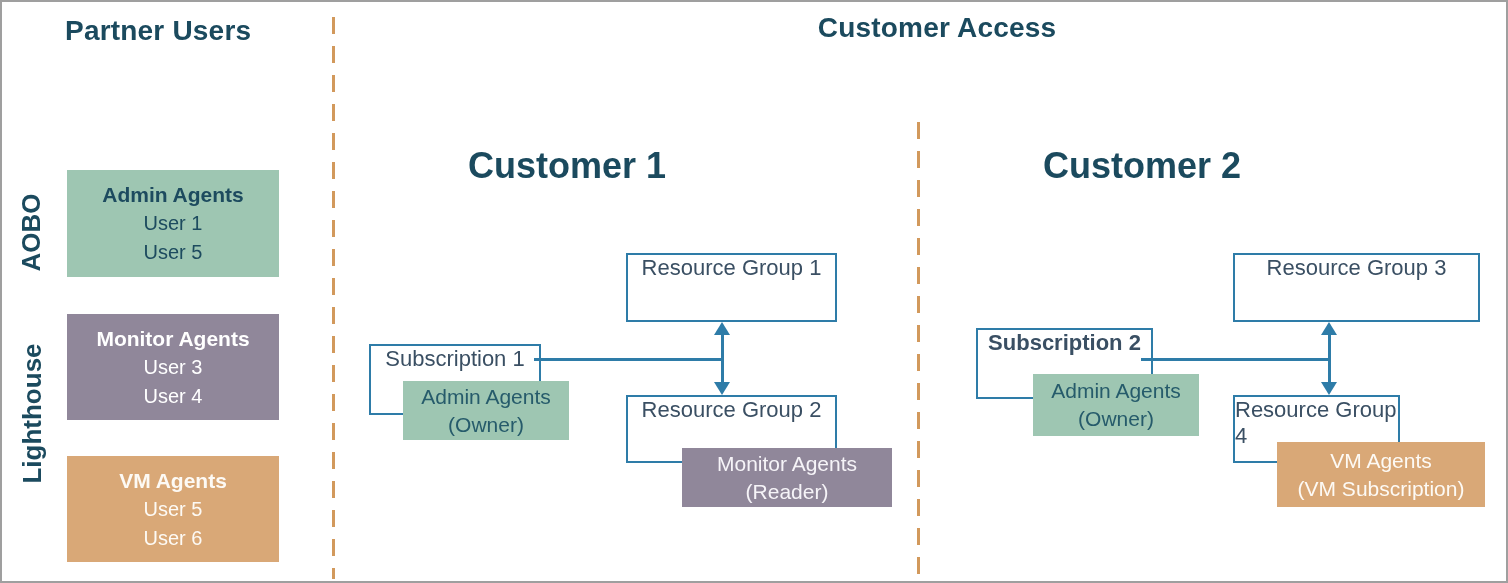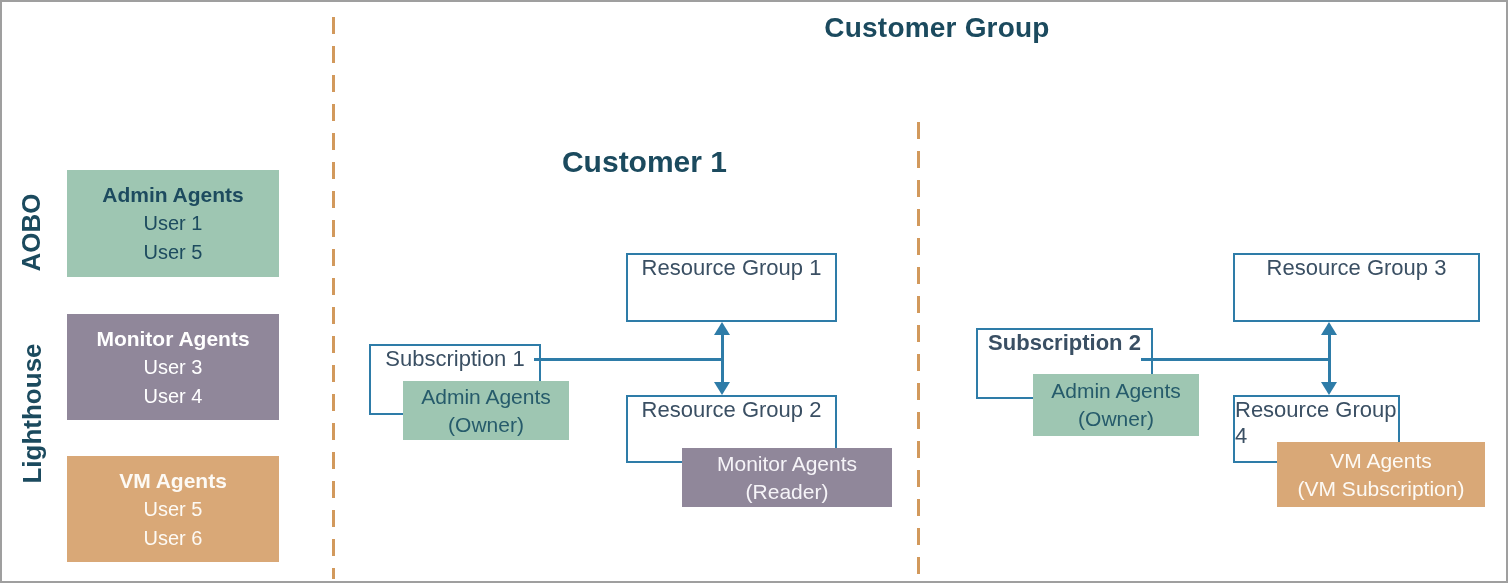--- a/index.html
+++ b/index.html
@@ -4,21 +4,21 @@
 <style>
   html,body{margin:0;padding:0;background:#ffffff;}
   body{font-family:"Liberation Sans",sans-serif;}
   .canvas{
     position:relative;width:1508px;height:583px;background:#ffffff;
     border:2px solid #9f9f9f;box-sizing:border-box;overflow:hidden;
   }
   
   .hdr{position:absolute;font-weight:700;font-size:28px;color:#1b4a5e;letter-spacing:.2px;}
   .hdr.center{text-align:center;}
-  .cust-hdr{position:absolute;font-weight:700;font-size:30px;color:#1b4a5e;text-align:right;width:320px;}
+  .cust-hdr{position:absolute;font-weight:700;font-size:36px;color:#1b4a5e;text-align:center;width:320px;}
   
   .vlabel{position:absolute;width:58px;display:flex;align-items:center;justify-content:center;}
   .vlabel span{transform:rotate(-90deg);white-space:nowrap;font-weight:700;font-size:26px;color:#1b4a5e;}
   
   .pbox{
     position:absolute;left:65px;width:212px;display:flex;flex-direction:column;
     align-items:center;justify-content:center;text-align:center;
     font-size:20px;line-height:29px;
   }
   .pbox .t{font-weight:700;font-size:21px;}
@@ -49,21 +49,22 @@
   .dash{
     position:absolute;width:3px;
     background:repeating-linear-gradient(to bottom,#d2995c 0 17px,transparent 17px 29px);
   }
 </style>
 </head>
 <body>
 
 <div class="canvas">
 
-  <div class="hdr center" style="left:700px;top:10px;width:470px;">Customer Group</div>
+  <div class="hdr" style="left:63px;top:13px;">Partner Users</div>
+  <div class="hdr center" style="left:700px;top:10px;width:470px;">Customer Access</div>
 
   <div class="vlabel" style="left:0px;top:180px;height:100px;">
     <span>AOBO</span>
   </div>
   <div class="vlabel" style="left:1px;top:346px;height:130px;">
     <span>Lighthouse</span>
   </div>
 
   <div class="dash" style="left:330px;top:15px;height:562px;"></div>
   <div class="dash" style="left:915px;top:120px;height:457px;"></div>
@@ -107,20 +108,21 @@
 
   <div class="badge green" style="left:401px;top:379px;width:166px;height:59px;">
     <div>Admin Agents</div>
     <div>(Owner)</div>
   </div>
   <div class="badge purple" style="left:680px;top:446px;width:210px;height:59px;">
     <div>Monitor Agents</div>
     <div>(Reader)</div>
   </div>
 
+  <div class="cust-hdr" style="left:980px;top:143px;">Customer 2</div>
 
   <div class="wbox" style="left:1219px;top:251px;width:247px;height:69px;">
     <span>Resource Group 3</span>
   </div>
 
   <div class="wbox" style="left:962px;top:326px;width:177px;height:71px;font-weight:bold;">
     <span>Subscription 2</span>
   </div>
 
   <div class="wbox" style="left:1219px;top:393px;width:167px;height:68px;">

